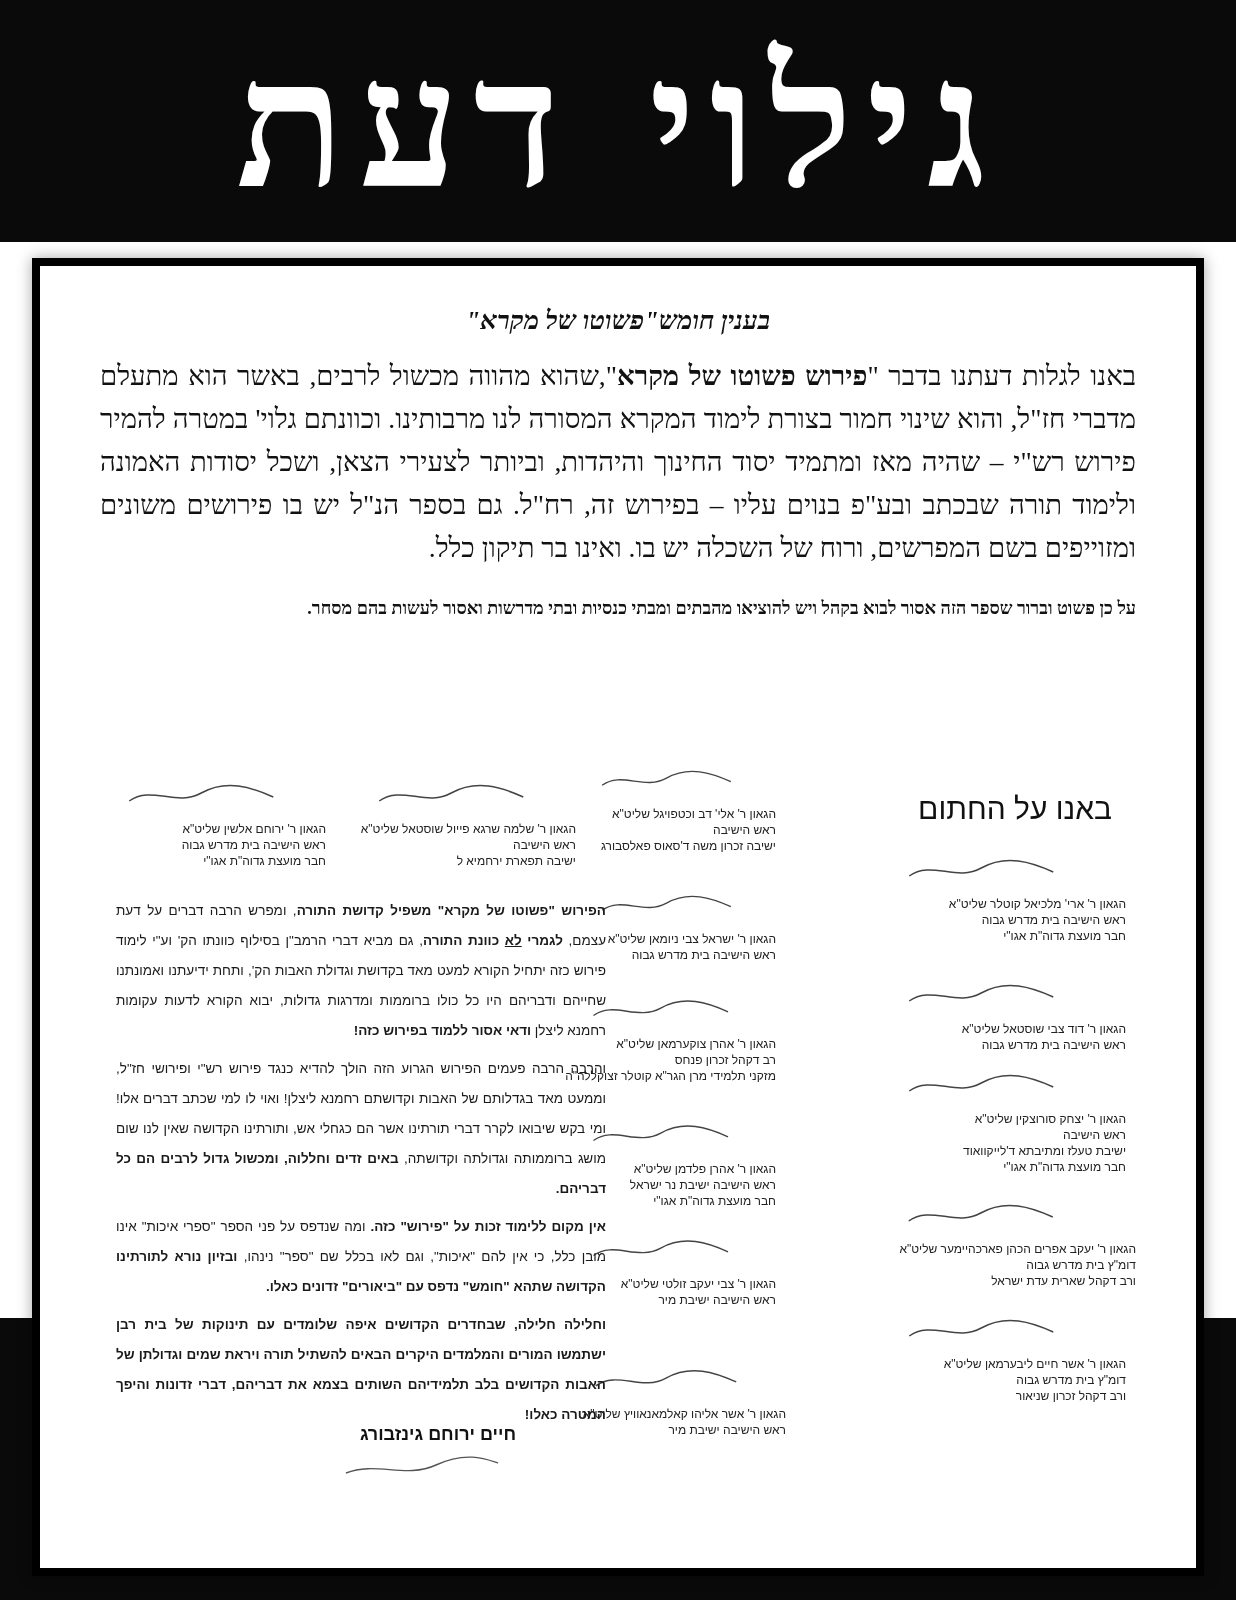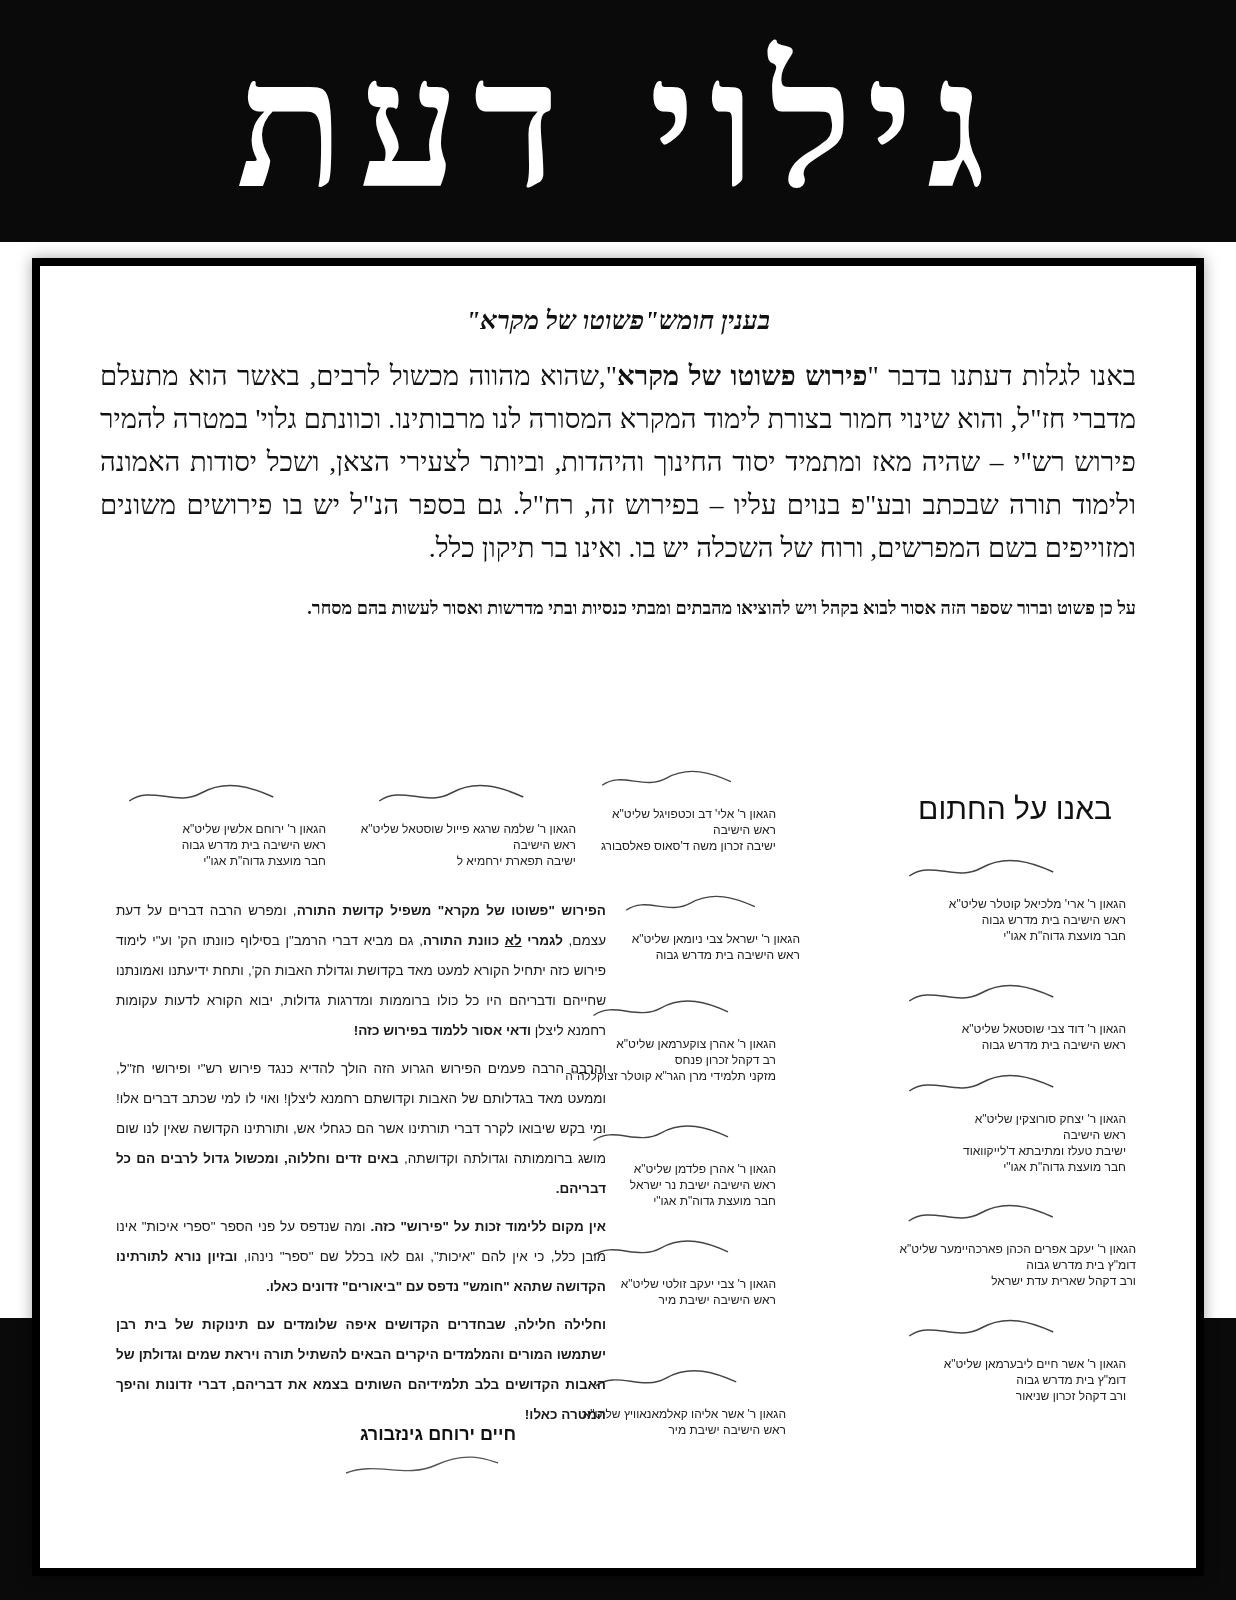--- a/index.html
+++ b/index.html
@@ -97,21 +97,21 @@
         <div>ישיבה זכרון משה ד'סאוס פאלסבורג</div>
       </div>
       <div class="sig-block" style="right: 70px; top: 580px; width: 290px;">
         <span class="sig-scrawl" style="width: 188.5px;"><svg viewBox="0 0 160 46">
             <path d="M8 30 C30 14 55 36 80 22 S130 16 152 26" stroke="#444" stroke-width="1.5" fill="none"></path>
           </svg></span>
         <div>הגאון ר' ארי' מלכיאל קוטלר שליט"א</div>
         <div>ראש הישיבה בית מדרש גבוה</div>
         <div>חבר מועצת גדוה"ת אגו"י</div>
       </div>
-      <div class="sig-block" style="right: 396px; top: 615px; width: 220px;">
+      <div class="sig-block" style="right: 420px; top: 615px; width: 220px;">
         <span class="sig-scrawl" style="width: 143px;"><svg viewBox="0 0 160 46">
             <path d="M8 30 C30 14 55 36 80 22 S130 16 152 26" stroke="#444" stroke-width="1.5" fill="none"></path>
           </svg></span>
         <div>הגאון ר' ישראל צבי ניומאן שליט"א</div>
         <div>ראש הישיבה בית מדרש גבוה</div>
       </div>
       <div class="sig-block" style="right: 70px; top: 705px; width: 290px;">
         <span class="sig-scrawl" style="width: 188.5px;"><svg viewBox="0 0 160 46">
             <path d="M8 30 C30 14 55 36 80 22 S130 16 152 26" stroke="#444" stroke-width="1.5" fill="none"></path>
           </svg></span>

